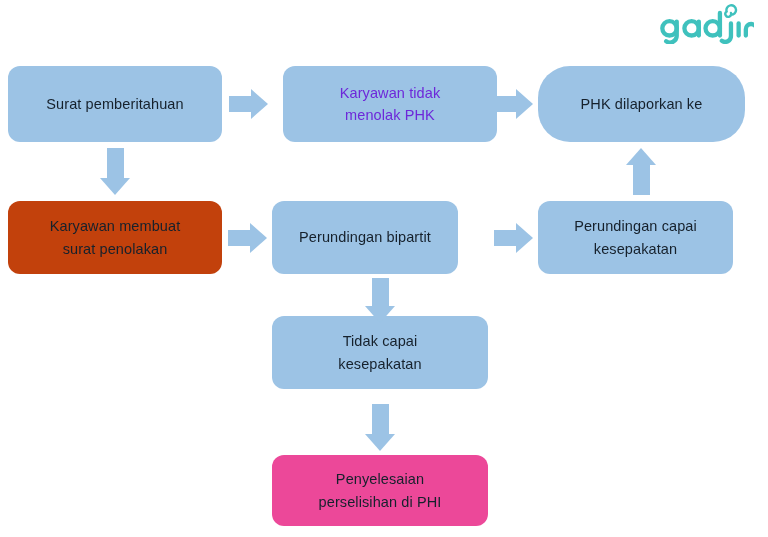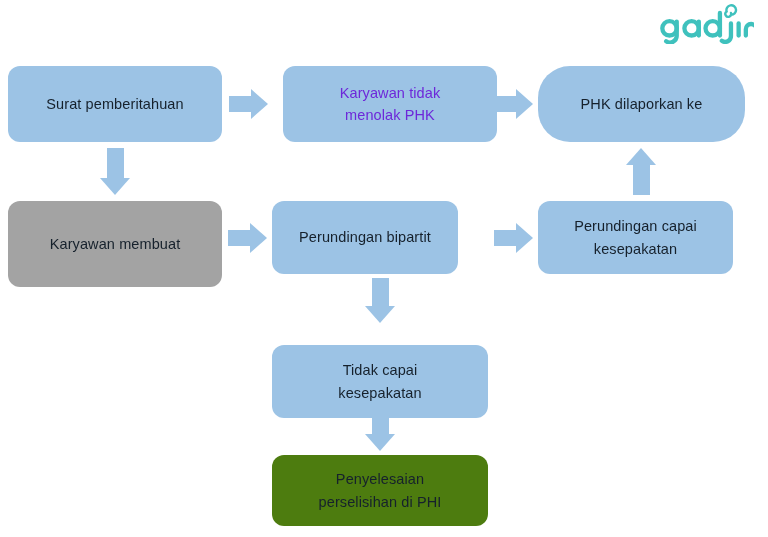--- a/index.html
+++ b/index.html
@@ -146,47 +146,48 @@
       <span>menolak PHK</span>
     </div>
   </div>
 
   <div class="node" id="n2" style="left: 538px; top: 66px; width: 207px; height: 76px; background: rgb(156, 195, 229); color: rgb(22, 33, 44); border-radius: 32px;">
     <div>
       <span>PHK dilaporkan ke</span>
     </div>
   </div>
 
-  <div class="node" id="n3" style="left: 8px; top: 201px; width: 214px; height: 86px; background: #a3a3a3; color: rgb(22, 33, 44);">
+  <div class="node" id="n3" style="left: 8px; top: 201px; width: 214px; height: 73px; background: #c2410c; color: rgb(22, 33, 44);">
     <div>
       <span>Karyawan membuat</span>
+      <span>surat penolakan</span>
     </div>
   </div>
 
   <div class="node" id="n4" style="left: 272px; top: 201px; width: 186px; height: 73px; background: rgb(156, 195, 229); color: rgb(22, 33, 44);">
     <div>
       <span>Perundingan bipartit</span>
     </div>
   </div>
 
   <div class="node" id="n5" style="left: 538px; top: 201px; width: 195px; height: 73px; background: rgb(156, 195, 229); color: rgb(22, 33, 44);">
     <div>
       <span>Perundingan capai</span>
       <span>kesepakatan</span>
     </div>
   </div>
 
-  <div class="node" id="n6" style="left: 272px; top: 345px; width: 216px; height: 73px; background: rgb(156, 195, 229); color: rgb(22, 33, 44);">
+  <div class="node" id="n6" style="left: 272px; top: 316px; width: 216px; height: 73px; background: rgb(156, 195, 229); color: rgb(22, 33, 44);">
     <div>
       <span>Tidak capai</span>
       <span>kesepakatan</span>
     </div>
   </div>
 
-  <div class="node" id="n7" style="left: 272px; top: 455px; width: 216px; height: 71px; background: #4d7c0f; color: rgb(22, 33, 44);">
+  <div class="node" id="n7" style="left: 272px; top: 455px; width: 216px; height: 71px; background: #ec4899; color: rgb(22, 33, 44);">
     <div>
       <span>Penyelesaian</span>
       <span>perselisihan di PHI</span>
     </div>
   </div>
 
   <div class="arrow right" id="a0" style="left: 229px; top: 89px; width: 39px; height: 30px;">
       <div class="shaft"></div>
       <div class="head"></div>
     </div>

